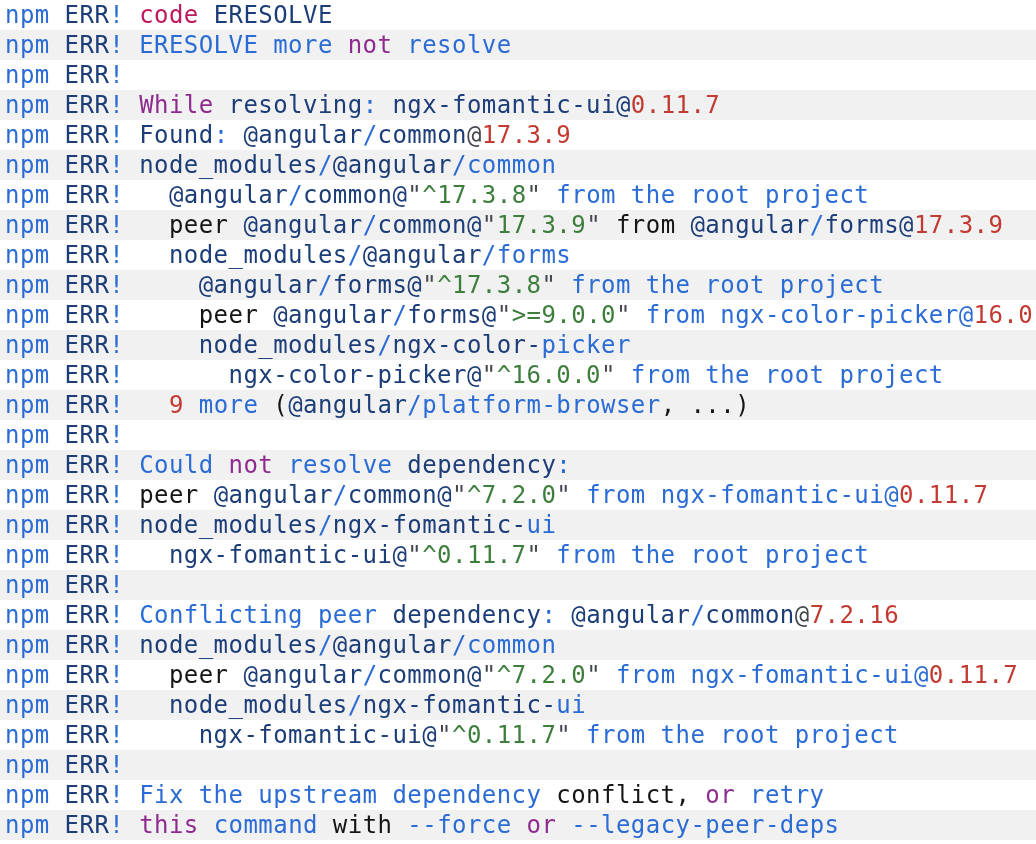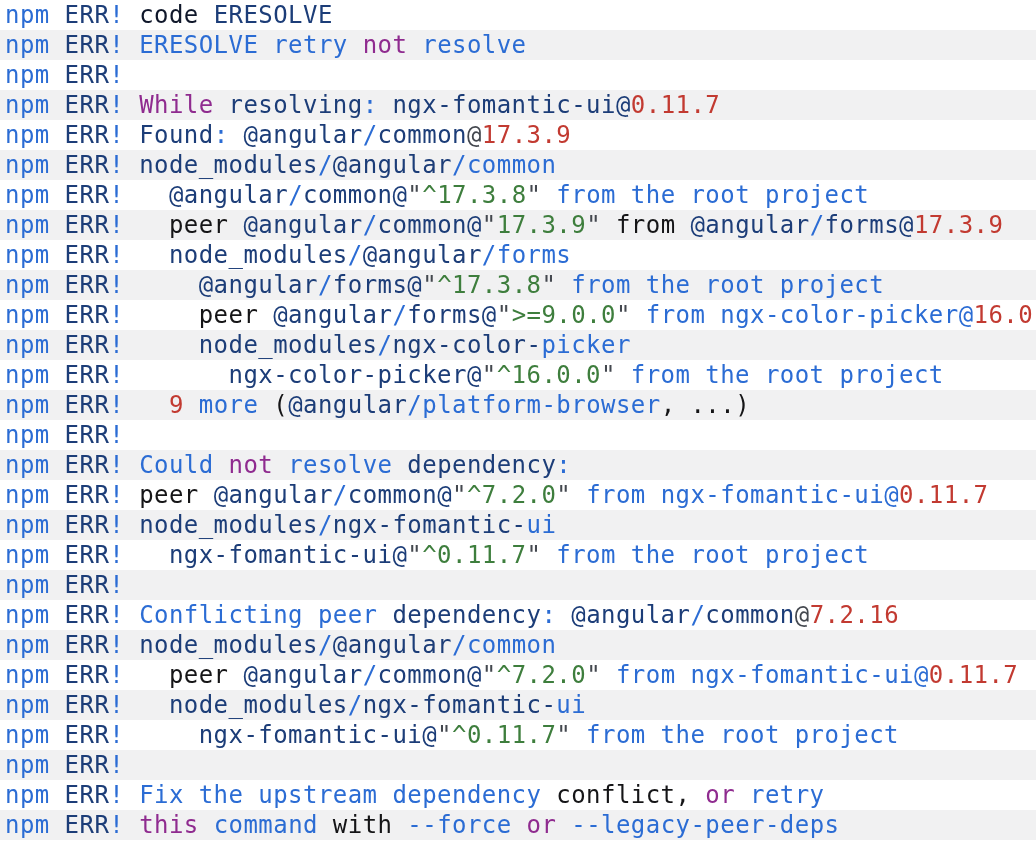--- a/index.html
+++ b/index.html
@@ -22,22 +22,22 @@
     letter-spacing: 0.45px;
     white-space: pre;
     padding-left: 5px;
     box-sizing: border-box;
   }
 </style>
 </head>
 <body>
 
 <div id="terminal" style="background: rgb(255, 255, 255);">
-    <div class="line"><span style="color: rgb(43, 108, 212);">npm </span><span style="color: rgb(28, 61, 120);">ERR</span><span style="color: rgb(43, 108, 212);">! </span><span style="color: #0f172a;">code </span><span style="color: rgb(28, 61, 120);">ERESOLVE</span></div>
-    <div class="line" style="background: rgb(241, 241, 242);"><span style="color: rgb(43, 108, 212);">npm </span><span style="color: rgb(28, 61, 120);">ERR</span><span style="color: rgb(43, 108, 212);">! </span><span style="color: rgb(43, 108, 212);">ERESOLVE retry </span><span style="color: rgb(143, 43, 143);">not</span><span style="color: rgb(43, 108, 212);"> resolve</span></div>
+    <div class="line"><span style="color: rgb(43, 108, 212);">npm </span><span style="color: rgb(28, 61, 120);">ERR</span><span style="color: rgb(43, 108, 212);">! </span><span style="color: #be185d;">code </span><span style="color: rgb(28, 61, 120);">ERESOLVE</span></div>
+    <div class="line" style="background: rgb(241, 241, 242);"><span style="color: rgb(43, 108, 212);">npm </span><span style="color: rgb(28, 61, 120);">ERR</span><span style="color: rgb(43, 108, 212);">! </span><span style="color: rgb(43, 108, 212);">ERESOLVE more </span><span style="color: rgb(143, 43, 143);">not</span><span style="color: rgb(43, 108, 212);"> resolve</span></div>
     <div class="line"><span style="color: rgb(43, 108, 212);">npm </span><span style="color: rgb(28, 61, 120);">ERR</span><span style="color: rgb(43, 108, 212);">!</span></div>
     <div class="line" style="background: rgb(241, 241, 242);"><span style="color: rgb(43, 108, 212);">npm </span><span style="color: rgb(28, 61, 120);">ERR</span><span style="color: rgb(43, 108, 212);">! </span><span style="color: rgb(143, 43, 143);">While</span><span style="color: rgb(28, 61, 120);"> resolving</span><span style="color: rgb(43, 108, 212);">:</span><span style="color: rgb(28, 61, 120);"> ngx-fomantic-ui@</span><span style="color: rgb(194, 58, 49);">0.11.7</span></div>
     <div class="line"><span style="color: rgb(43, 108, 212);">npm </span><span style="color: rgb(28, 61, 120);">ERR</span><span style="color: rgb(43, 108, 212);">! </span><span style="color: rgb(28, 61, 120);">Found</span><span style="color: rgb(43, 108, 212);">:</span><span style="color: rgb(28, 61, 120);"> @angular</span><span style="color: rgb(43, 108, 212);">/</span><span style="color: rgb(28, 61, 120);">common</span><span style="color: rgb(68, 72, 79);">@</span><span style="color: rgb(194, 58, 49);">17.3.9</span></div>
     <div class="line" style="background: rgb(241, 241, 242);"><span style="color: rgb(43, 108, 212);">npm </span><span style="color: rgb(28, 61, 120);">ERR</span><span style="color: rgb(43, 108, 212);">! </span><span style="color: rgb(28, 61, 120);">node_modules</span><span style="color: rgb(43, 108, 212);">/</span><span style="color: rgb(28, 61, 120);">@angular</span><span style="color: rgb(43, 108, 212);">/</span><span style="color: rgb(43, 108, 212);">common</span></div>
     <div class="line"><span style="color: rgb(43, 108, 212);">npm </span><span style="color: rgb(28, 61, 120);">ERR</span><span style="color: rgb(43, 108, 212);">! </span><span style="color: rgb(28, 61, 120);">  @angular</span><span style="color: rgb(43, 108, 212);">/</span><span style="color: rgb(28, 61, 120);">common@</span><span style="color: rgb(68, 72, 79);">"</span><span style="color: rgb(62, 126, 61);">^17.3.8</span><span style="color: rgb(68, 72, 79);">"</span><span style="color: rgb(43, 108, 212);"> from the root project</span></div>
     <div class="line" style="background: rgb(241, 241, 242);"><span style="color: rgb(43, 108, 212);">npm </span><span style="color: rgb(28, 61, 120);">ERR</span><span style="color: rgb(43, 108, 212);">! </span><span style="color: rgb(21, 21, 23);">  peer </span><span style="color: rgb(28, 61, 120);">@angular</span><span style="color: rgb(43, 108, 212);">/</span><span style="color: rgb(28, 61, 120);">common@</span><span style="color: rgb(68, 72, 79);">"</span><span style="color: rgb(62, 126, 61);">17.3.9</span><span style="color: rgb(68, 72, 79);">"</span><span style="color: rgb(21, 21, 23);"> from </span><span style="color: rgb(28, 61, 120);">@angular</span><span style="color: rgb(43, 108, 212);">/</span><span style="color: rgb(28, 61, 120);">forms@</span><span style="color: rgb(194, 58, 49);">17.3.9</span></div>
     <div class="line"><span style="color: rgb(43, 108, 212);">npm </span><span style="color: rgb(28, 61, 120);">ERR</span><span style="color: rgb(43, 108, 212);">! </span><span style="color: rgb(28, 61, 120);">  node_modules</span><span style="color: rgb(43, 108, 212);">/</span><span style="color: rgb(28, 61, 120);">@angular</span><span style="color: rgb(43, 108, 212);">/</span><span style="color: rgb(43, 108, 212);">forms</span></div>
     <div class="line" style="background: rgb(241, 241, 242);"><span style="color: rgb(43, 108, 212);">npm </span><span style="color: rgb(28, 61, 120);">ERR</span><span style="color: rgb(43, 108, 212);">! </span><span style="color: rgb(28, 61, 120);">    @angular</span><span style="color: rgb(43, 108, 212);">/</span><span style="color: rgb(28, 61, 120);">forms@</span><span style="color: rgb(68, 72, 79);">"</span><span style="color: rgb(62, 126, 61);">^17.3.8</span><span style="color: rgb(68, 72, 79);">"</span><span style="color: rgb(43, 108, 212);"> from the root project</span></div>
     <div class="line"><span style="color: rgb(43, 108, 212);">npm </span><span style="color: rgb(28, 61, 120);">ERR</span><span style="color: rgb(43, 108, 212);">! </span><span style="color: rgb(21, 21, 23);">    peer </span><span style="color: rgb(28, 61, 120);">@angular</span><span style="color: rgb(43, 108, 212);">/</span><span style="color: rgb(28, 61, 120);">forms@</span><span style="color: rgb(68, 72, 79);">"</span><span style="color: rgb(62, 126, 61);">&gt;=9.0.0</span><span style="color: rgb(68, 72, 79);">"</span><span style="color: rgb(43, 108, 212);"> from ngx-color-picker@</span><span style="color: rgb(194, 58, 49);">16.0.0</span></div>
     <div class="line" style="background: rgb(241, 241, 242);"><span style="color: rgb(43, 108, 212);">npm </span><span style="color: rgb(28, 61, 120);">ERR</span><span style="color: rgb(43, 108, 212);">! </span><span style="color: rgb(28, 61, 120);">    node_modules</span><span style="color: rgb(43, 108, 212);">/</span><span style="color: rgb(28, 61, 120);">ngx-color-</span><span style="color: rgb(43, 108, 212);">picker</span></div>

